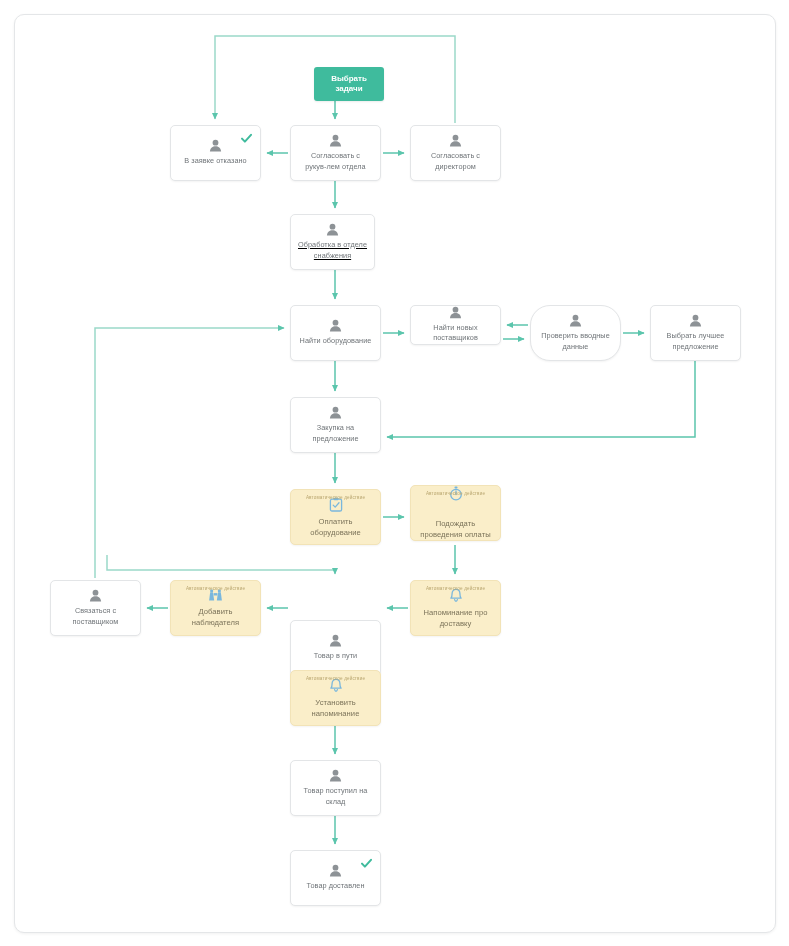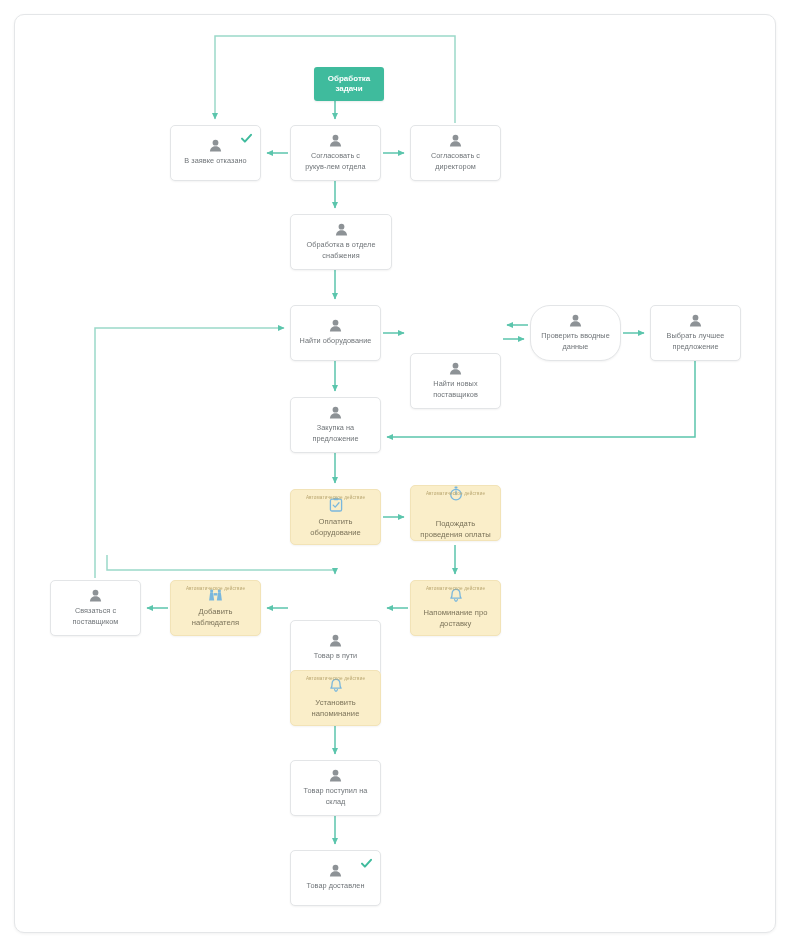--- a/index.html
+++ b/index.html
@@ -116,21 +116,21 @@
       <path d="M320,621 L320,649" marker-end="url(#ah)"></path>
 
       <path d="M320,711 L320,739" marker-end="url(#ah)"></path>
 
       <path d="M320,801 L320,829" marker-end="url(#ah)"></path>
     </g>
   </svg>
 
   <div id="nodes">
       <div class="node start" style="left:299px;top:52px;width:70px;height:34px;">
-        <div class="start-label"><span>Обработка</span><br><span>задачи</span></div>
+        <div class="start-label"><span>Выбрать</span><br><span>задачи</span></div>
       </div>
       <div class="node task" style="left:155px;top:110px;width:91px;height:56px;">
         <svg class="check" width="11" height="11" viewBox="0 0 11 11" xmlns="http://www.w3.org/2000/svg">
           <path d="M1,5.6 L3.9,8.6 L10,1.8" fill="none" stroke="#3fbb9d" stroke-width="2" stroke-linecap="round" stroke-linejoin="round"></path>
         </svg>
         <svg class="avatar" width="13" height="13" viewBox="0 0 13 13" xmlns="http://www.w3.org/2000/svg">
           <circle cx="6.5" cy="3.7" r="2.9" fill="#8d9296"></circle>
           <path d="M0.9,12.4 C1.3,8.6 3.6,7.2 6.5,7.2 C9.4,7.2 11.7,8.6 12.1,12.4 Z" fill="#8d9296"></path>
         </svg>
         <div class="node-label"><span>В заявке отказано</span></div>
@@ -142,35 +142,35 @@
         </svg>
         <div class="node-label"><span>Согласовать с</span><br><span>рукув-лем отдела</span></div>
       </div>
       <div class="node task" style="left:395px;top:110px;width:91px;height:56px;">
         <svg class="avatar" width="13" height="13" viewBox="0 0 13 13" xmlns="http://www.w3.org/2000/svg">
           <circle cx="6.5" cy="3.7" r="2.9" fill="#8d9296"></circle>
           <path d="M0.9,12.4 C1.3,8.6 3.6,7.2 6.5,7.2 C9.4,7.2 11.7,8.6 12.1,12.4 Z" fill="#8d9296"></path>
         </svg>
         <div class="node-label"><span>Согласовать с</span><br><span>директором</span></div>
       </div>
-      <div class="node task" style="left:275px;top:199px;width:102px;height:56px;">
+      <div class="node task" style="left:275px;top:199px;width:85px;height:56px;text-decoration:underline;">
         <svg class="avatar" width="13" height="13" viewBox="0 0 13 13" xmlns="http://www.w3.org/2000/svg">
           <circle cx="6.5" cy="3.7" r="2.9" fill="#8d9296"></circle>
           <path d="M0.9,12.4 C1.3,8.6 3.6,7.2 6.5,7.2 C9.4,7.2 11.7,8.6 12.1,12.4 Z" fill="#8d9296"></path>
         </svg>
         <div class="node-label"><span>Обработка в отделе</span><br><span>снабжения</span></div>
       </div>
       <div class="node task" style="left:275px;top:290px;width:91px;height:56px;">
         <svg class="avatar" width="13" height="13" viewBox="0 0 13 13" xmlns="http://www.w3.org/2000/svg">
           <circle cx="6.5" cy="3.7" r="2.9" fill="#8d9296"></circle>
           <path d="M0.9,12.4 C1.3,8.6 3.6,7.2 6.5,7.2 C9.4,7.2 11.7,8.6 12.1,12.4 Z" fill="#8d9296"></path>
         </svg>
         <div class="node-label"><span>Найти оборудование</span></div>
       </div>
-      <div class="node task" style="left:395px;top:290px;width:91px;height:56px;margin-top:48px;">
+      <div class="node task" style="left:395px;top:290px;width:91px;height:40px;">
         <svg class="avatar" width="13" height="13" viewBox="0 0 13 13" xmlns="http://www.w3.org/2000/svg">
           <circle cx="6.5" cy="3.7" r="2.9" fill="#8d9296"></circle>
           <path d="M0.9,12.4 C1.3,8.6 3.6,7.2 6.5,7.2 C9.4,7.2 11.7,8.6 12.1,12.4 Z" fill="#8d9296"></path>
         </svg>
         <div class="node-label"><span>Найти новых</span><br><span>поставщиков</span></div>
       </div>
       <div class="node task" style="left:515px;top:290px;width:91px;height:56px;border-radius:20px;">
         <svg class="avatar" width="13" height="13" viewBox="0 0 13 13" xmlns="http://www.w3.org/2000/svg">
           <circle cx="6.5" cy="3.7" r="2.9" fill="#8d9296"></circle>
           <path d="M0.9,12.4 C1.3,8.6 3.6,7.2 6.5,7.2 C9.4,7.2 11.7,8.6 12.1,12.4 Z" fill="#8d9296"></path>

